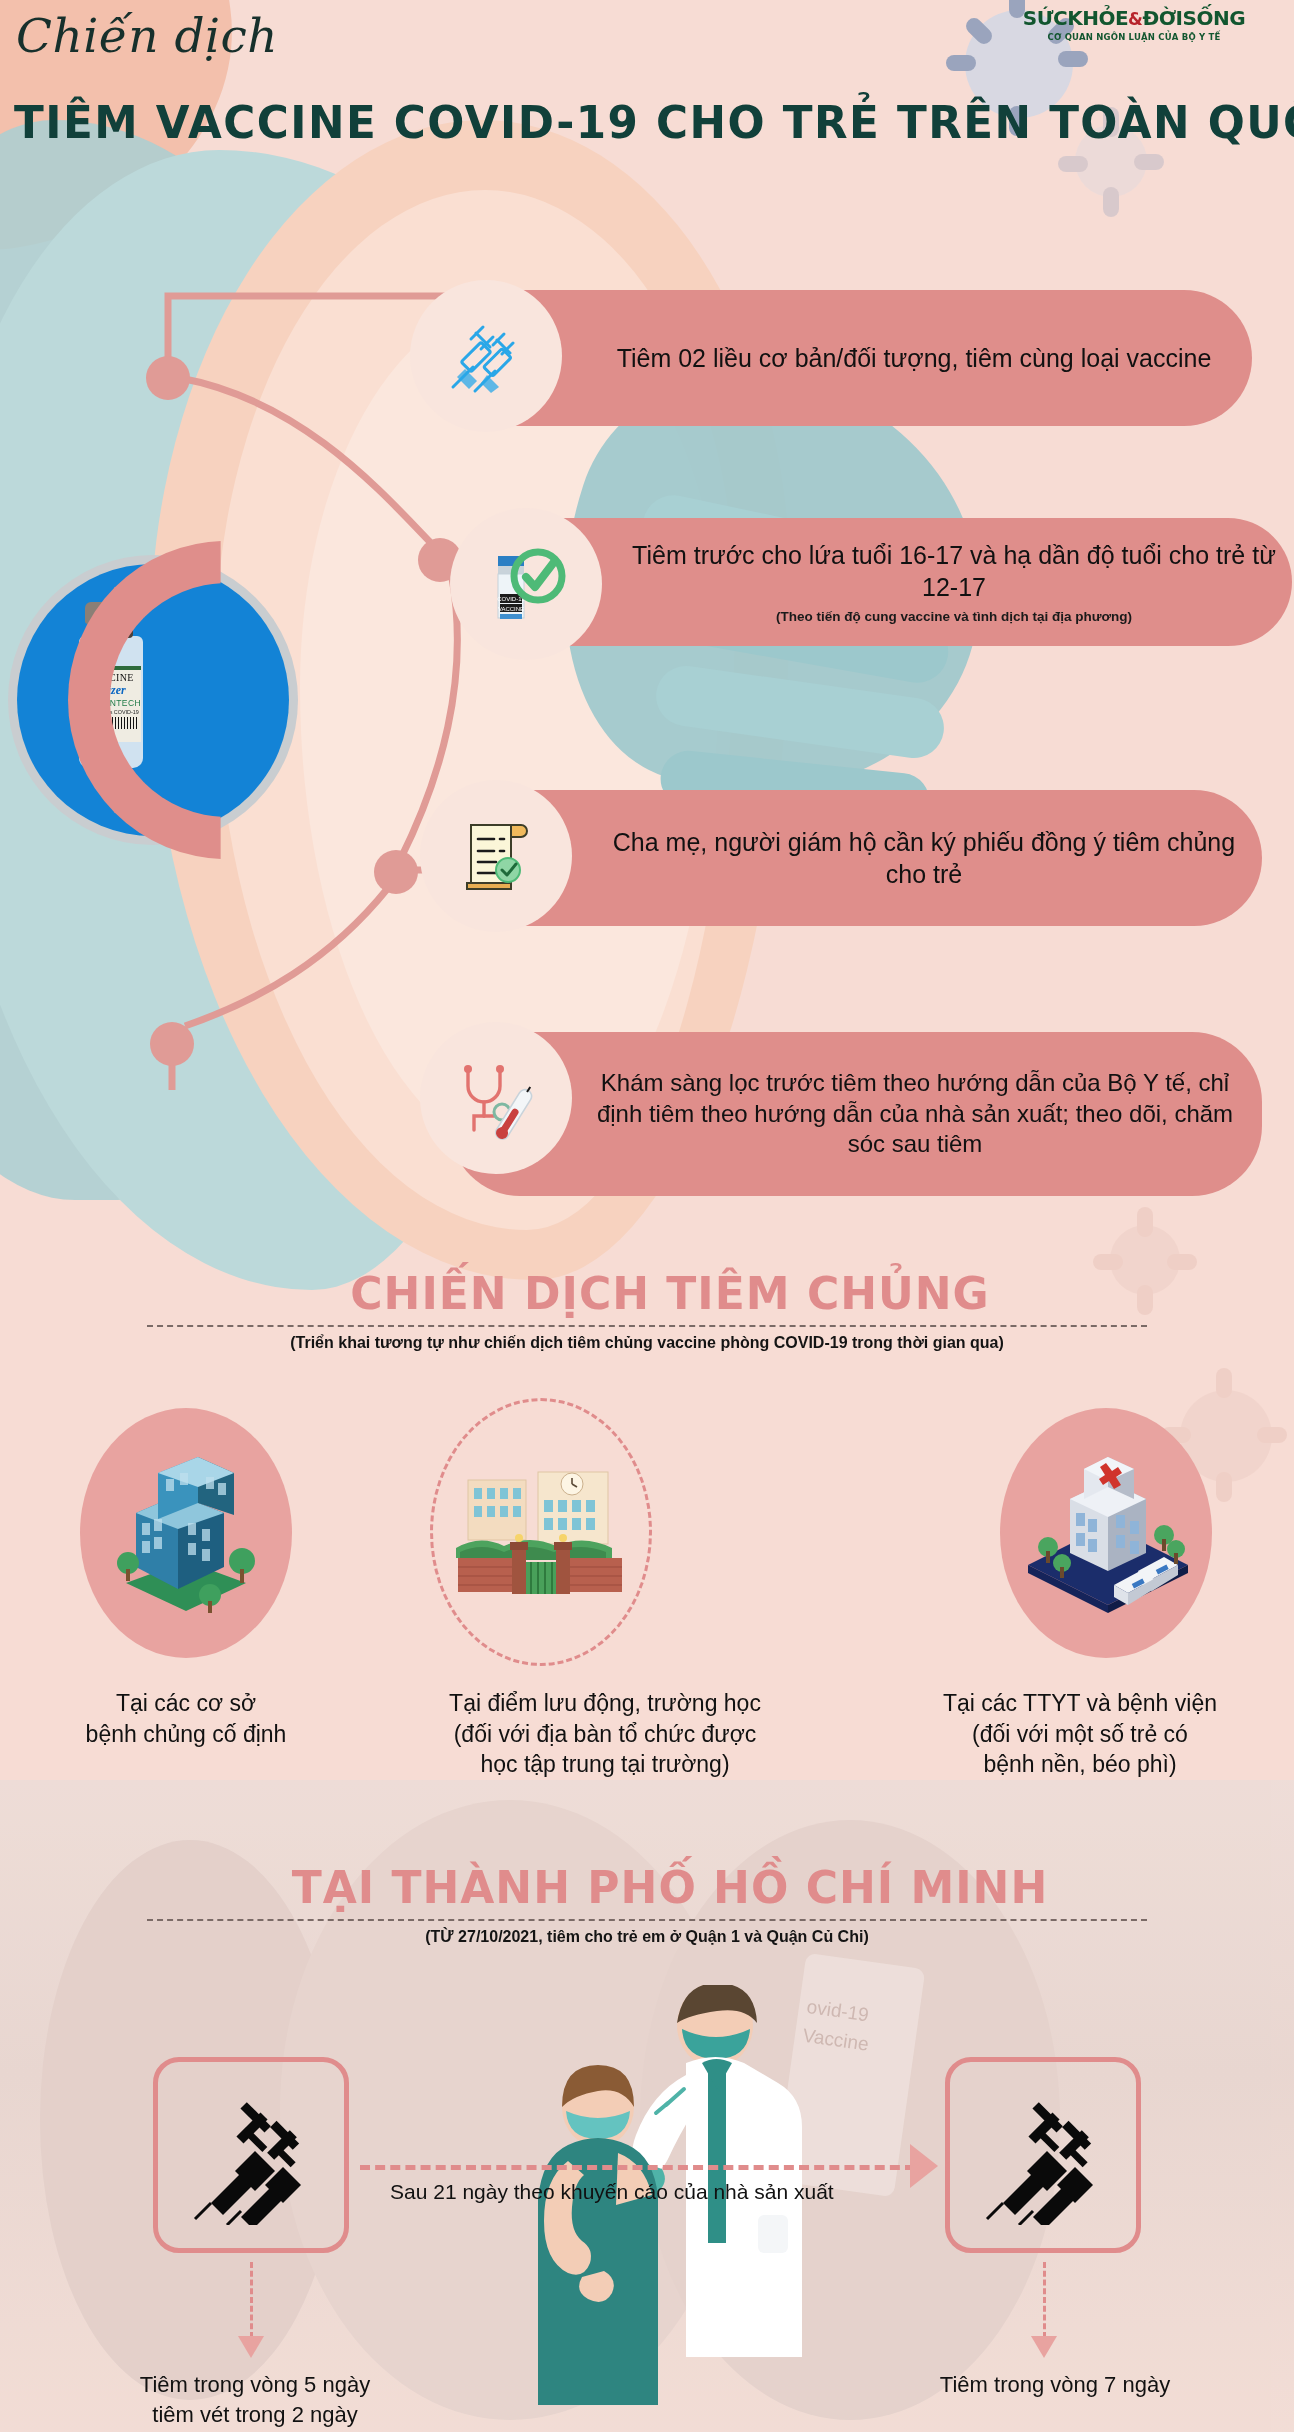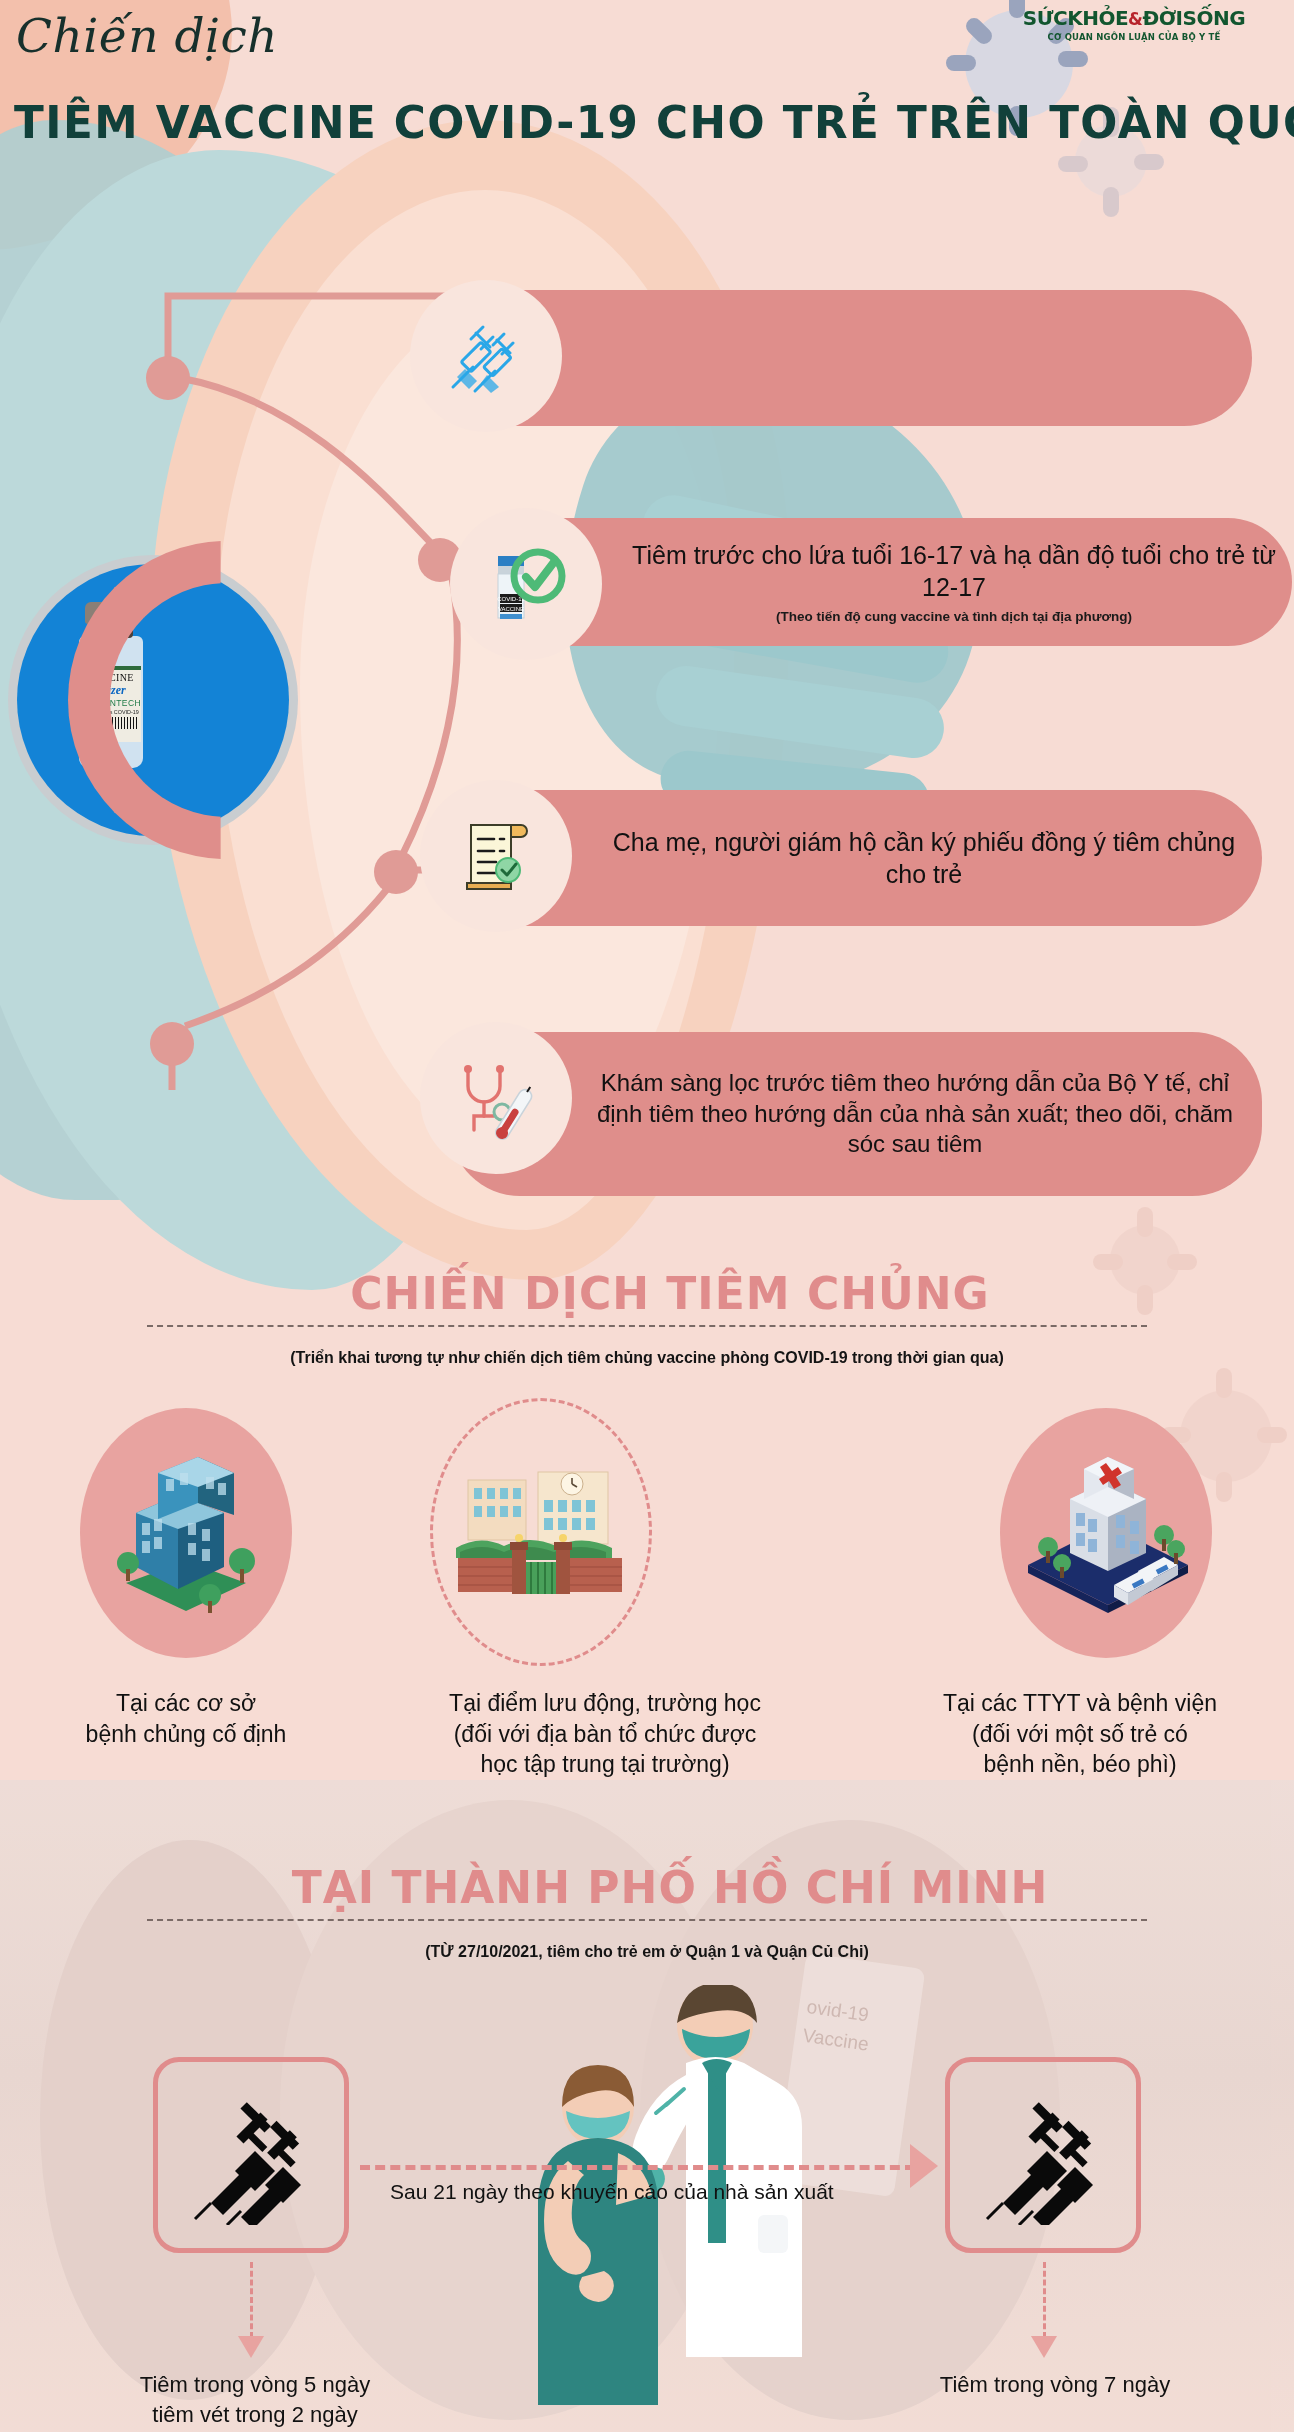--- a/index.html
+++ b/index.html
@@ -227,21 +227,21 @@
     margin: 6px auto 0 auto;
     width: 1000px;
     border-top: 2px dashed #7a6a66;
     height: 0;
   }
   .sec-sub {
     font-family: "Liberation Sans", sans-serif;
     font-weight: bold;
     font-size: 16px;
     color: #141414;
-    margin-top: 22px;
+    margin-top: 7px;
   }
 
   
   .loc-circle {
     position: absolute;
     width: 212px; height: 250px;
     border-radius: 50%;
     background: #e8a3a0;
     display:flex; align-items:center; justify-content:center;
   }
@@ -411,20 +411,21 @@
           <line x1="32" y1="78" x2="52" y2="58"></line>
           <rect x="48" y="36" width="13" height="26" rx="2" transform="rotate(45 54 49)"></rect>
           <line x1="54" y1="27" x2="67" y2="40"></line>
           <line x1="50" y1="32" x2="61" y2="21"></line>
           <line x1="59" y1="41" x2="70" y2="30"></line>
         </g>
         <path d="M22 56 L34 68 L26 76 L14 64 Z" fill="#2aa7e8" opacity=".75"></path>
         <path d="M44 62 L56 74 L48 80 L38 70 Z" fill="#2aa7e8" opacity=".75"></path>
       </svg>
     </div>
+    <div class="ftext">Tiêm 02 liều cơ bản/đối tượng, tiêm cùng loại vaccine</div>
   </div>
 
   <div class="feature" id="feature-2">
     <div class="circle">
       <svg class="ic" width="92" height="92" viewBox="0 0 92 92">
         <rect x="18" y="18" width="26" height="10" fill="#2b7fc4"></rect>
         <rect x="18" y="28" width="26" height="8" fill="#c9d3da"></rect>
         <rect x="18" y="36" width="26" height="44" fill="#eef4f8" stroke="#c5d2da"></rect>
         <rect x="20" y="56" width="22" height="9" fill="#1b1b1b"></rect>
         <text x="31" y="63" font-size="6" fill="#fff" text-anchor="middle" font-family="Liberation Sans, sans-serif">COVID-19</text>

